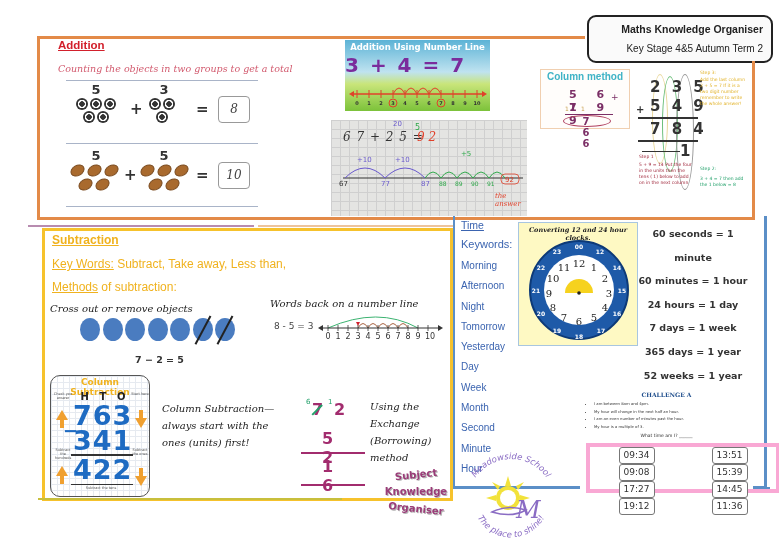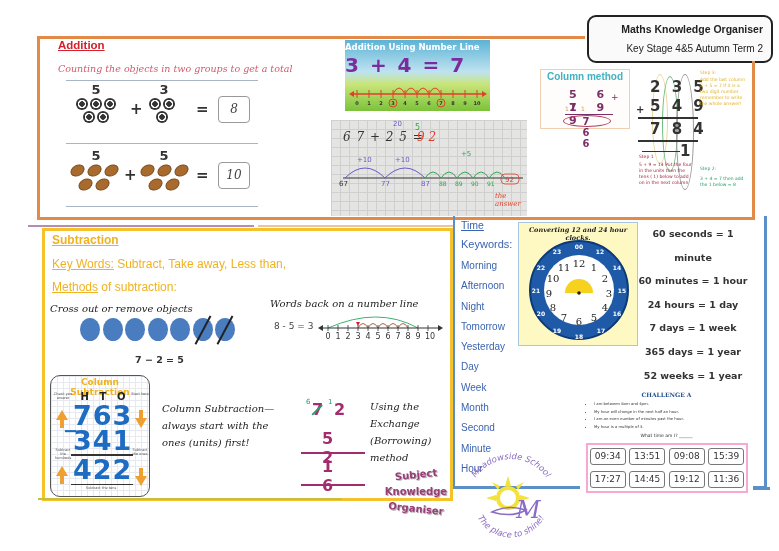--- a/index.html
+++ b/index.html
@@ -16,21 +16,21 @@
 #add-heading{left:58px;top:39px;font-size:11.5px;color:#d2202c;text-decoration:underline;font-weight:bold}
 #add-desc{left:58px;top:63px;font-size:9.5px;color:#d25a6e}
 .hr-grey{height:1px;background:#a9b4c8}
 .num{font-size:13px;font-weight:bold;color:#333;text-align:center}
 .ball{display:inline-block;width:12px;height:12px;border-radius:50%;background:radial-gradient(circle at 50% 50%,#333 0 2.5px,#fff 3px 4px,#333 4.5px);margin:0 1px}
 .football{display:inline-block;width:15px;height:11px;border-radius:50%;background:#a96a2e;margin:0 1px;transform:rotate(-30deg);border:1px solid #7a4a1e}
 .sym{font-size:15px;font-weight:bold;color:#333}
 .ansbox{width:32px;height:27px;border:1.5px solid #999;border-radius:4px;font-size:12px;color:#444;text-align:center;line-height:24px}
 
 #nl-img{left:345px;top:40px;width:145px;height:71px;background:linear-gradient(#5cb3d6 0%,#bfe3f0 45%,#c9e57a 62%,#7cc23a 100%)}
-#nl-title{left:0;top:2px;width:100%;font-size:8.5px;font-weight:bold;color:#fff}
+#nl-title{left:0;top:2px;width:100%;text-align:center;font-size:8.5px;font-weight:bold;color:#fff}
 #nl-eq{left:0;top:13px;width:100%;text-align:left;font-size:20px;font-weight:bold;color:#7a2c9c;letter-spacing:2px}
 
 #hw-img{left:331px;top:120px;width:196px;height:96px;background:#e4e4e2;background-image:linear-gradient(#cfcfcf 1px,transparent 1px),linear-gradient(90deg,#cfcfcf 1px,transparent 1px);background-size:9px 9px}
 
 #colm-box{left:540px;top:69px;width:90px;height:60px;border:1.5px solid #f0cfb0;background:#fffdfb}
 #colm-title{left:0;top:1px;width:100%;text-align:center;font-size:10px;font-weight:bold;color:#3fb3c6}
 .colm-n{font-size:11px;color:#7b2f66;letter-spacing:8px;font-weight:bold}
 
 .big-n{font-size:15px;font-weight:bold;color:#333;letter-spacing:3px}
 .tiny-y{font-size:4.5px;color:#e2b32b;line-height:6px}
@@ -392,21 +392,21 @@
 
 <div id="challenge" class="abs">
   <div class="abs" style="left:0;top:4px;width:100%;text-align:center;font-size:6px;font-weight:bold;color:#1f4e8c;font-family:'DejaVu Serif',serif">CHALLENGE A</div>
   <ul class="abs" style="left:14px;top:13px;width:150px;font-size:3.8px;color:#333;line-height:7.5px;list-style:disc">
     <li>I am between 8am and 4pm.</li>
     <li>My hour will change in the next half an hour.</li>
     <li>I am an even number of minutes past the hour.</li>
     <li>My hour is a multiple of 3.</li>
   </ul>
   <div class="abs" style="left:0;top:46px;width:100%;text-align:center;font-size:4.5px;color:#333">What time am I? ______</div>
-  <div class="abs" style="left:6px;top:56px;width:162px;height:50px;border:2px solid #f9a8d4;display:grid;grid-template-columns:repeat(4,1fr);grid-template-rows:1fr 1fr;align-items:center;justify-items:center">
+  <div class="abs" style="left:6px;top:56px;width:194px;height:50px;border:4px solid #f9a8d4;display:grid;grid-template-columns:repeat(2,1fr);grid-template-rows:1fr 1fr;align-items:center;justify-items:center">
     <span class="time-btn">09:34</span>
     <span class="time-btn">13:51</span>
     <span class="time-btn">09:08</span>
     <span class="time-btn">15:39</span>
     <span class="time-btn">17:27</span>
     <span class="time-btn">14:45</span>
     <span class="time-btn">19:12</span>
     <span class="time-btn">11:36</span>
   </div>
 </div>

